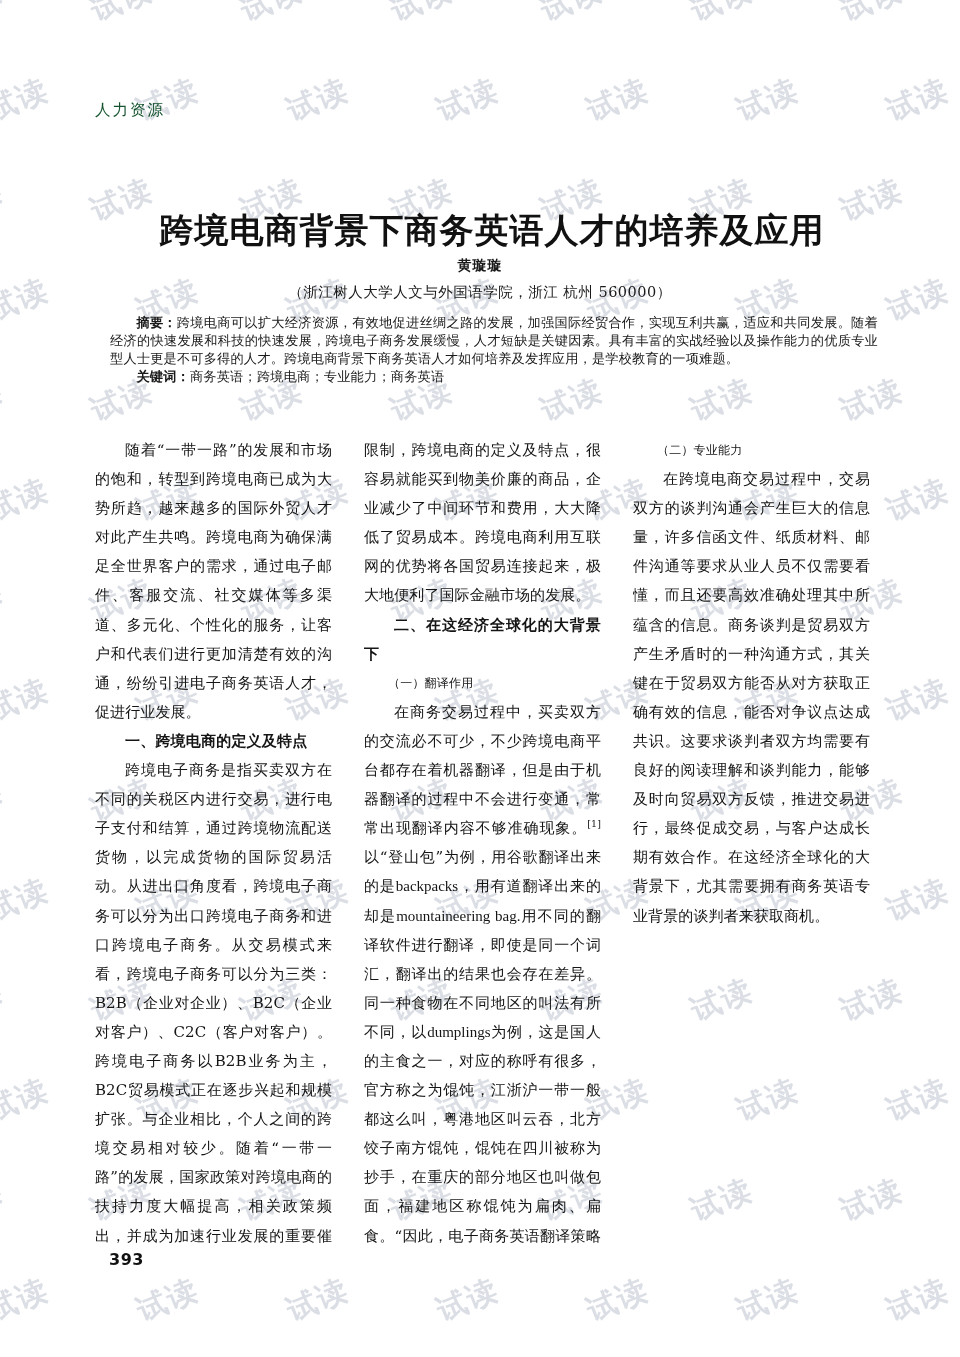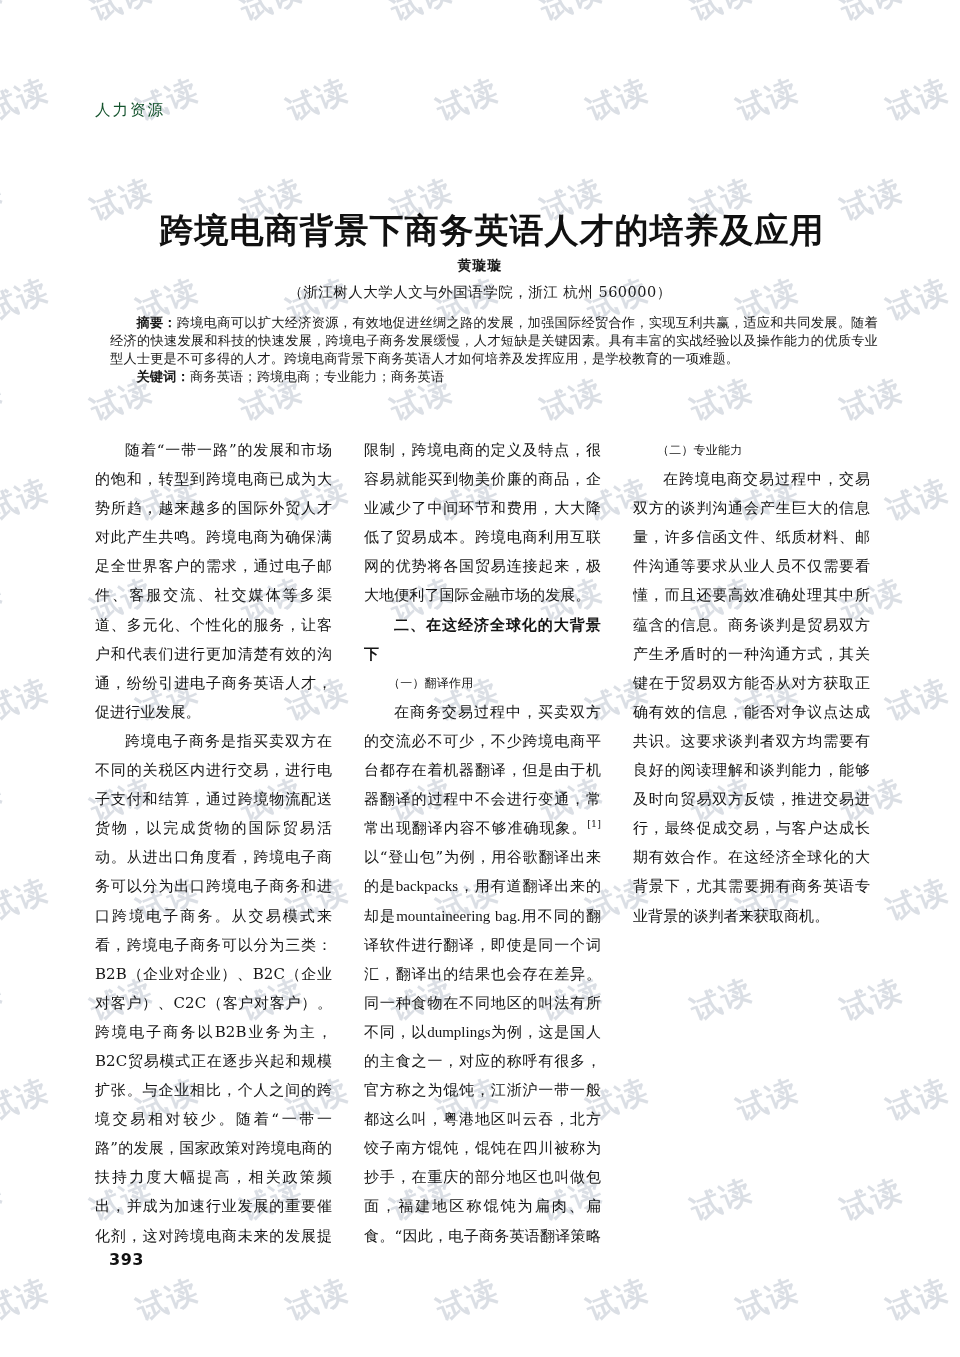--- a/index.html
+++ b/index.html
@@ -332,20 +332,21 @@
   <div class="affiliation">（浙江树人大学人文与外国语学院，浙江 杭州 560000）</div>
 
   <div class="abstract-block">
     <p><span class="lbl">摘要：</span><span>跨境电商可以扩大经济资源，有效地促进丝绸之路的发展，加强国际经贸合作，实现互利共赢，适应和共同发展。随着经济的快速发展和科技的快速发展，跨境电子商务发展缓慢，人才短缺是关键因素。具有丰富的实战经验以及操作能力的优质专业型人士更是不可多得的人才。跨境电商背景下商务英语人才如何培养及发挥应用，是学校教育的一项难题。</span></p>
     <p><span class="lbl">关键词：</span><span>商务英语；跨境电商；专业能力；商务英语</span></p>
   </div>
 
   <div class="columns" id="columns-container">
       <div class="col">
         <p>随着“一带一路”的发展和市场的饱和，转型到跨境电商已成为大势所趋，越来越多的国际外贸人才对此产生共鸣。跨境电商为确保满足全世界客户的需求，通过电子邮件、客服交流、社交媒体等多渠道、多元化、个性化的服务，让客户和代表们进行更加清楚有效的沟通，纷纷引进电子商务英语人才，促进行业发展。</p>
+        <h2>一、跨境电商的定义及特点</h2>
         <p>跨境电子商务是指买卖双方在不同的关税区内进行交易，进行电子支付和结算，通过跨境物流配送货物，以完成货物的国际贸易活动。从进出口角度看，跨境电子商务可以分为出口跨境电子商务和进口跨境电子商务。从交易模式来看，跨境电子商务可以分为三类：B2B（企业对企业）、B2C（企业对客户）、C2C（客户对客户）。跨境电子商务以B2B业务为主，B2C贸易模式正在逐步兴起和规模扩张。与企业相比，个人之间的跨境交易相对较少。随着“一带一路”的发展，国家政策对跨境电商的扶持力度大幅提高，相关政策频出，并成为加速行业发展的重要催化剂，这对跨境电商未来的发展提供了必要的内生性动力，跨境电商作为业务创新推出，未来的万亿规模将给行业发展带来深刻影响。跨境电商在我国进出口贸易中所占比重愈来愈高，逐渐成为进口业务的主流，有望持续快速稳定的发展。其将生产企业、中间商、供应商、物流企业和消费者形成一个完整的产业链，消费者不再受时间和空间的</p>
       </div>
       <div class="col">
         <p class="cont">限制，跨境电商的定义及特点，很容易就能买到物美价廉的商品，企业减少了中间环节和费用，大大降低了贸易成本。跨境电商利用互联网的优势将各国贸易连接起来，极大地便利了国际金融市场的发展。</p>
         <h2>二、在这经济全球化的大背景下</h2>
         <h3>（一）翻译作用</h3>
         <p><span>在商务交易过程中，买卖双方的交流必不可少，不少跨境电商平台都存在着机器翻译，但是由于机器翻译的过程中不会进行变通，常常出现翻译内容不够准确现象。</span><sup class="cite">[1]</sup><span>以“登山包”为例，用谷歌翻译出来的是</span><span class="en">backpacks</span><span>，用有道翻译出来的却是</span><span class="en">mountaineering bag.</span><span>用不同的翻译软件进行翻译，即使是同一个词汇，翻译出的结果也会存在差异。同一种食物在不同地区的叫法有所不同，以</span><span class="en">dumplings</span><span>为例，这是国人的主食之一，对应的称呼有很多，官方称之为馄饨，江浙沪一带一般都这么叫，粤港地区叫云吞，北方饺子南方馄饨，馄饨在四川被称为抄手，在重庆的部分地区也叫做包面，福建地区称馄饨为扁肉、扁食。“因此，电子商务英语翻译策略必须灵活应用，才能使目标语言受体和源语言受体的各自需求和利益得到保障。”</span></p>
       </div>
       <div class="col">
         <h3>（二）专业能力</h3>

